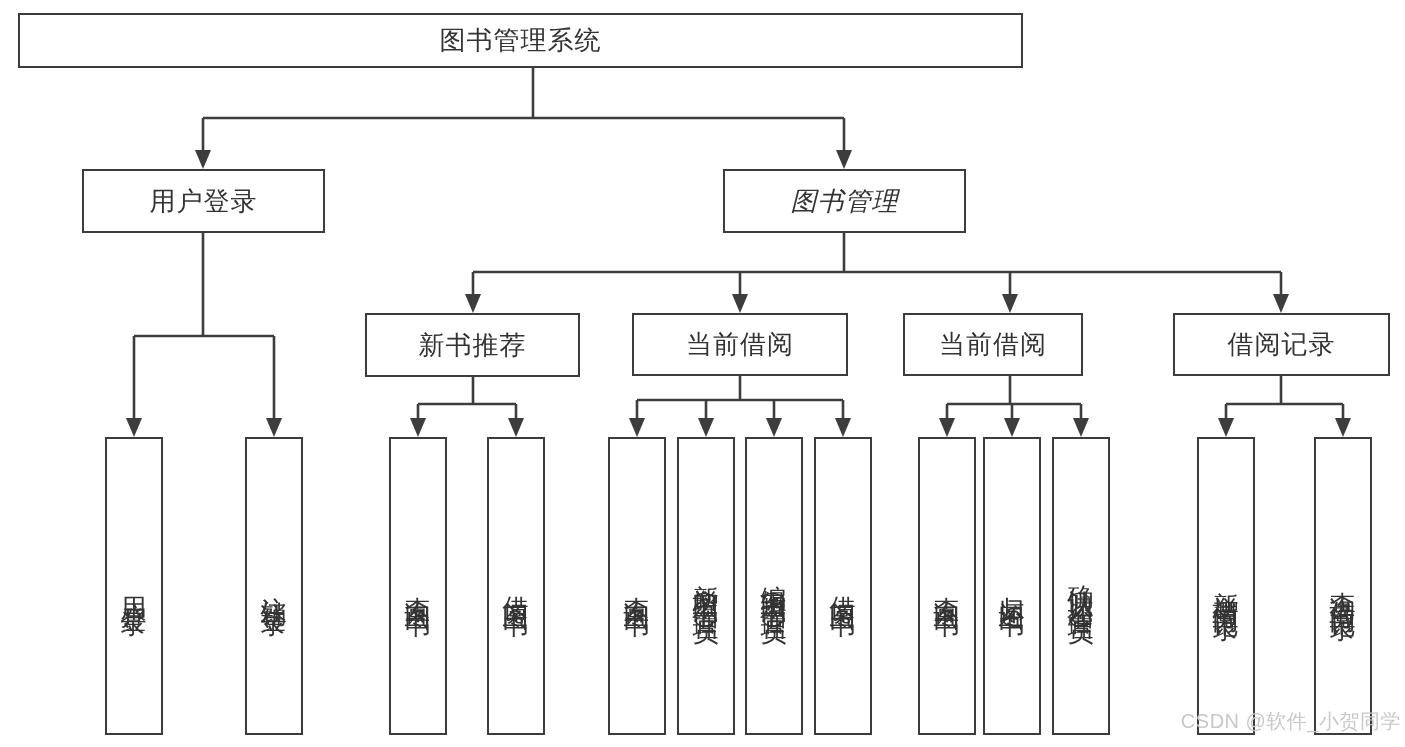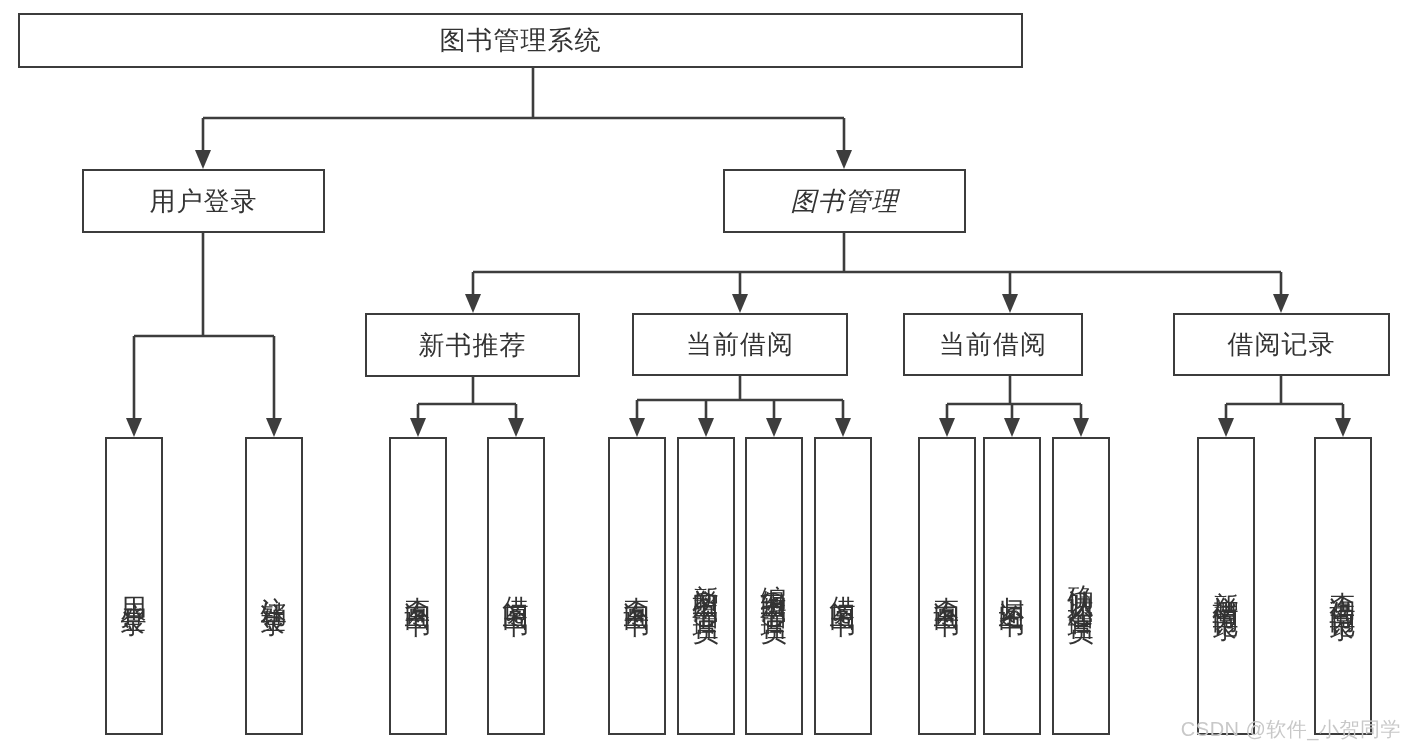--- a/index.html
+++ b/index.html
@@ -66,21 +66,21 @@
   #n-l7  { left: 745px; }
   #n-l8  { left: 814px; }
   #n-l9  { left: 918px; }
   #n-l10 { left: 983px; }
   #n-l11 { left: 1052px; }
   #n-l12 { left: 1197px; }
   #n-l13 { left: 1314px; }
   .watermark {
     position: absolute;
     right: 4px;
-    bottom: 4px;
+    bottom: 12px;
     font-size: 20px;
     color: #c8c8c8;
     letter-spacing: 0.5px;
     white-space: nowrap;
     z-index: 5;
   }
 </style>
 </head>
 <body>
 

